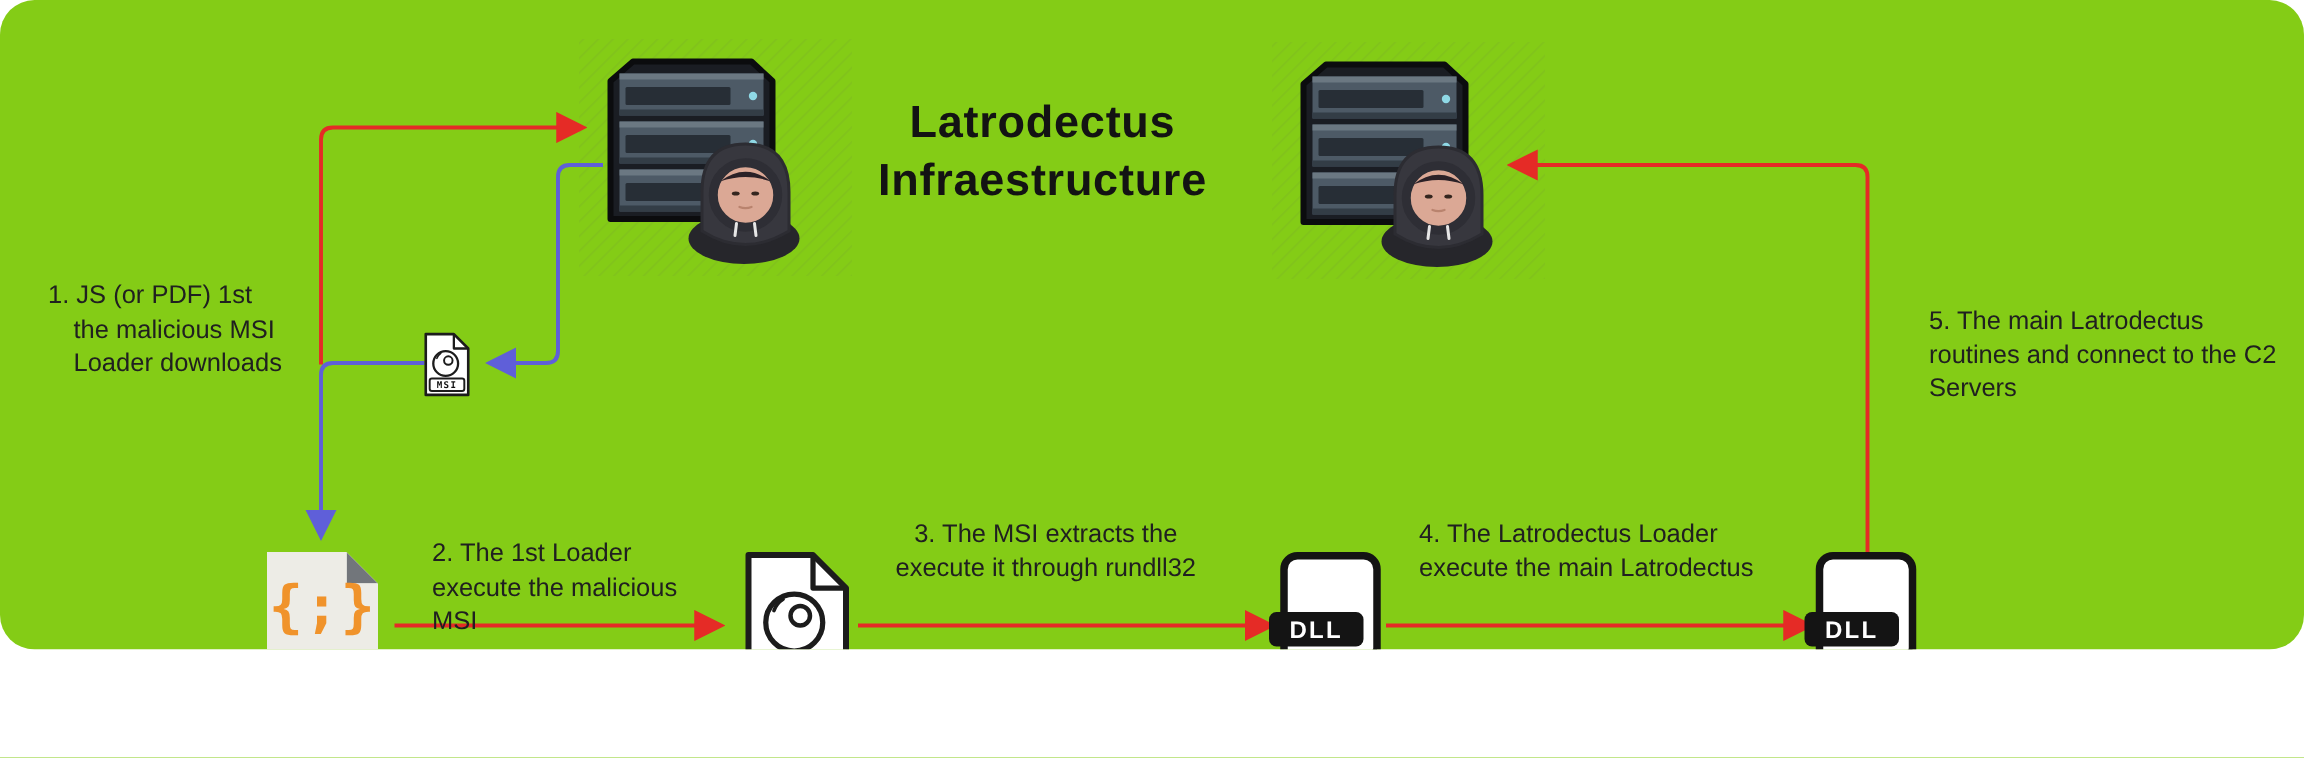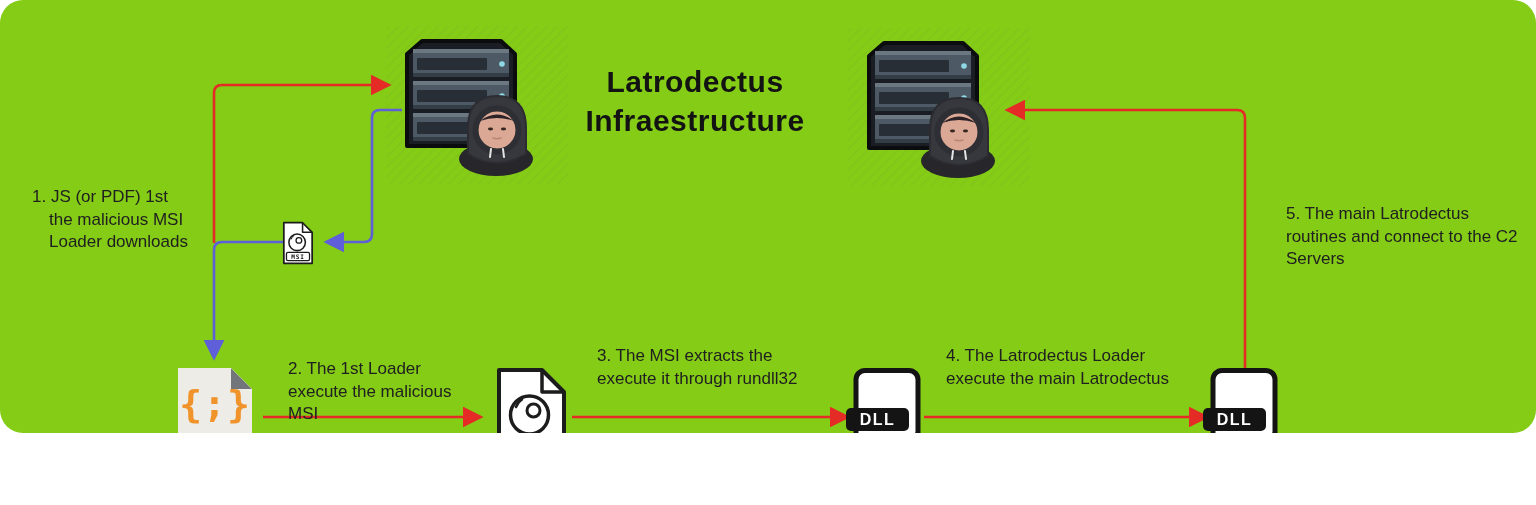--- a/index.html
+++ b/index.html
@@ -26,21 +26,21 @@
     text-align:center;font-weight:bold;font-size:30px;line-height:39px;
     color:var(--title-color);letter-spacing:0.5px;
   }
   .step{
     position:absolute;font-size:17px;line-height:22.5px;color:var(--text-color);
     white-space:nowrap;
   }
   .step .indent{padding-left:17px;}
   .step1{left:32px;top:186px;}
   .step2{left:288px;top:358px;}
-  .step3{left:597px;top:345px;}
+  .step3{left:597px;top:345px;text-align:center;}
   .step4{left:946px;top:345px;}
   .step5{left:1256px;top:203px;margin-left:30px;}
 
   
   .js-icon{
     position:absolute;left:178px;top:368px;width:74px;height:99px;
     background:#edece6;
     clip-path:polygon(0 0, calc(100% - 21px) 0, 100% 21px, 100% 100%, 0 100%);
   }
   .js-fold{

